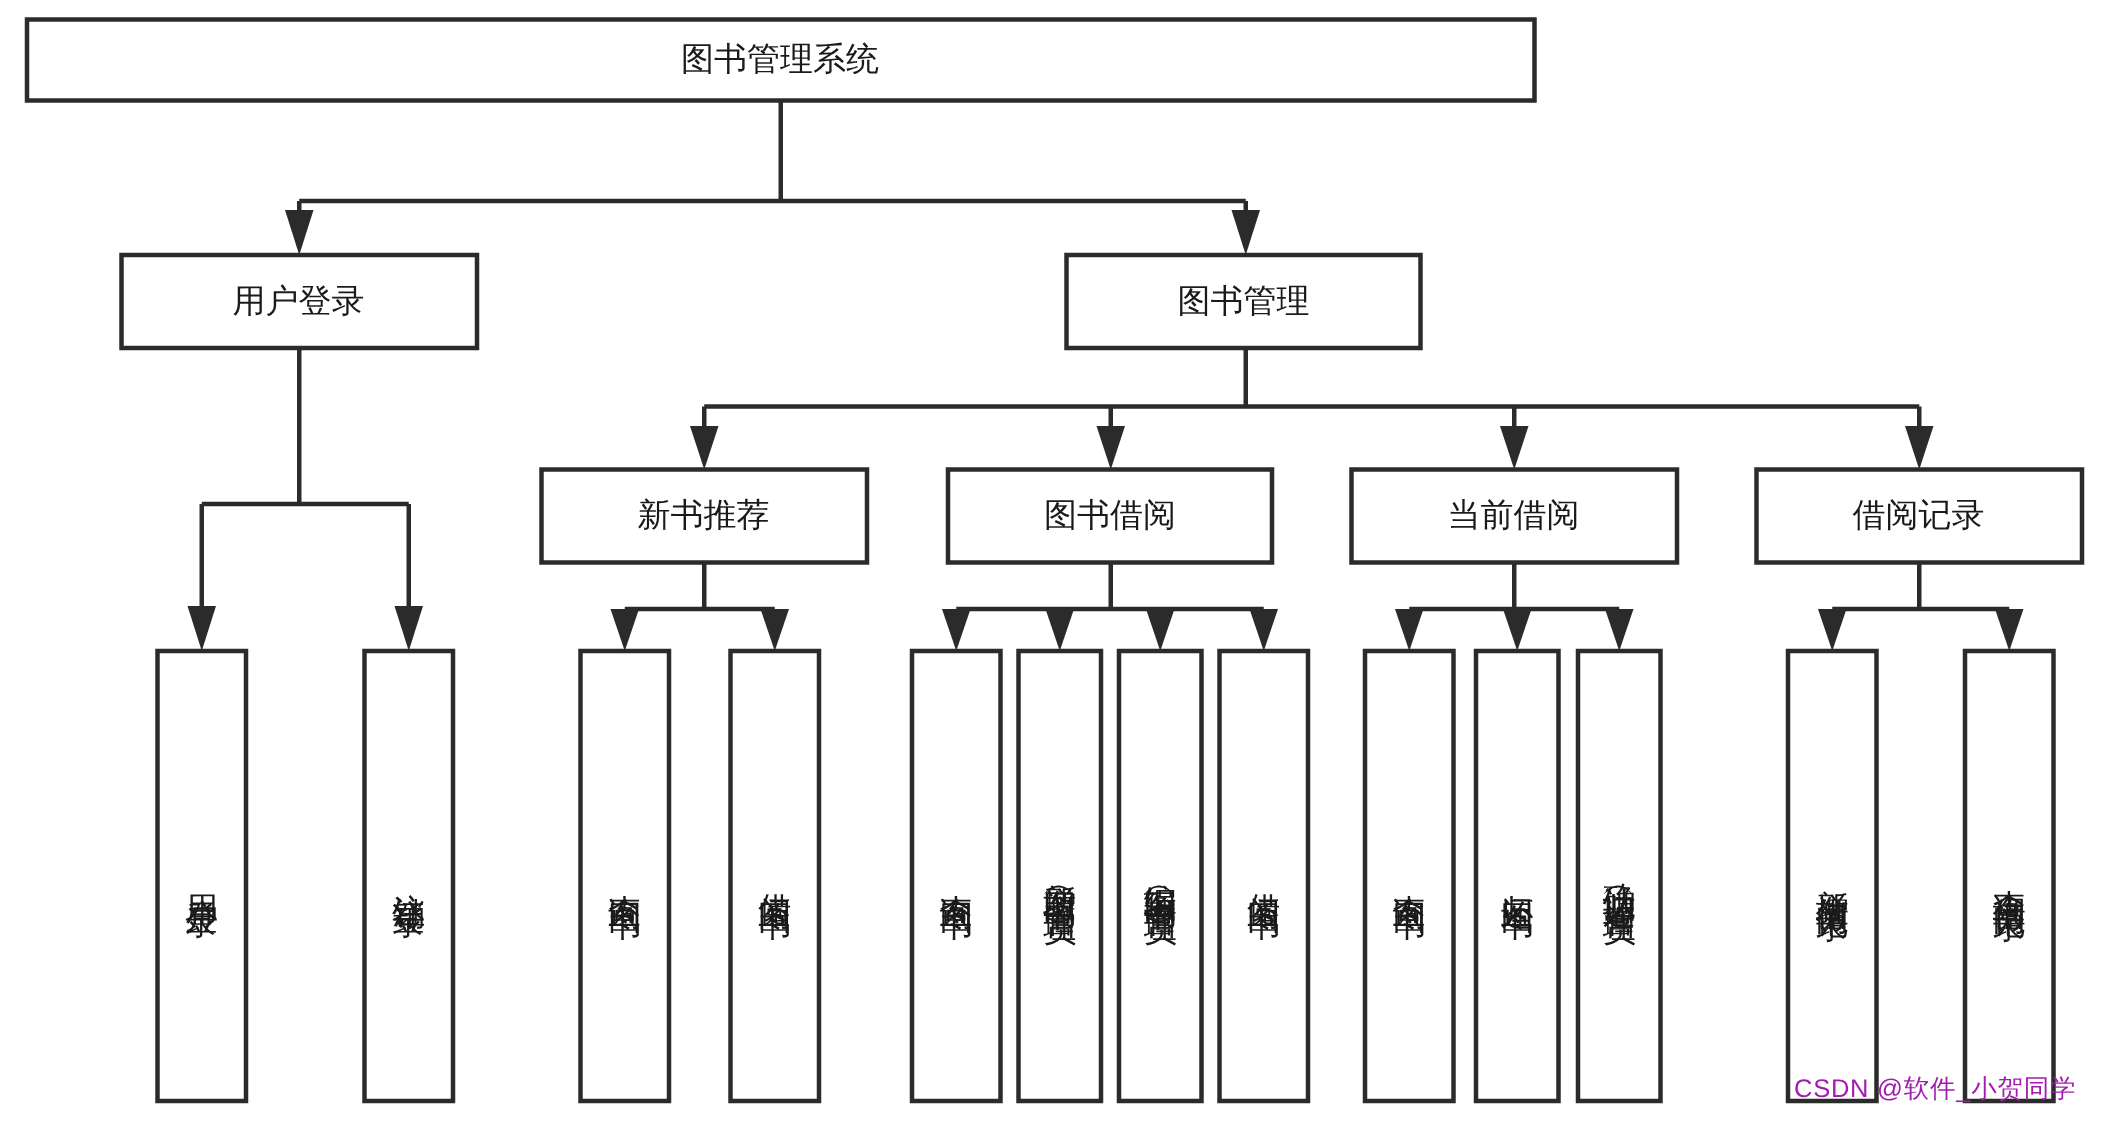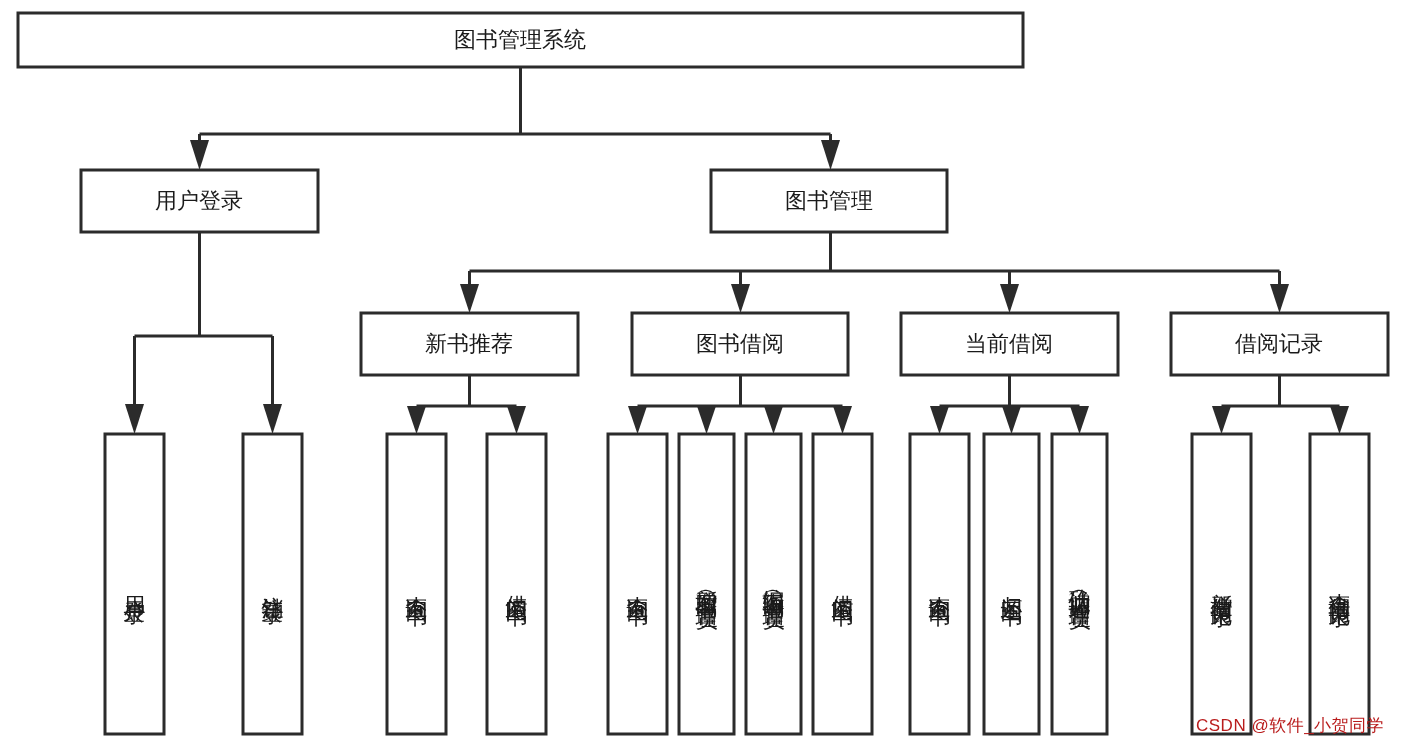--- a/index.html
+++ b/index.html
@@ -62,21 +62,21 @@
     color: #1a1a1a;
     white-space: nowrap;
     pointer-events: none;
   }
   .watermark {
     position: absolute;
     left: 1196px;
     top: 714px;
     font-family: "Liberation Sans", "DejaVu Sans", sans-serif;
     font-size: 17px;
-    color: #b91c1c;
+    color: #a21caf;
     white-space: nowrap;
     letter-spacing: 0.5px;
   }
 </style>
 </head>
 <body>
 
 <div id="diagram-root">
 
   <svg class="canvas" viewBox="0 0 1405 747" xmlns="http://www.w3.org/2000/svg">

